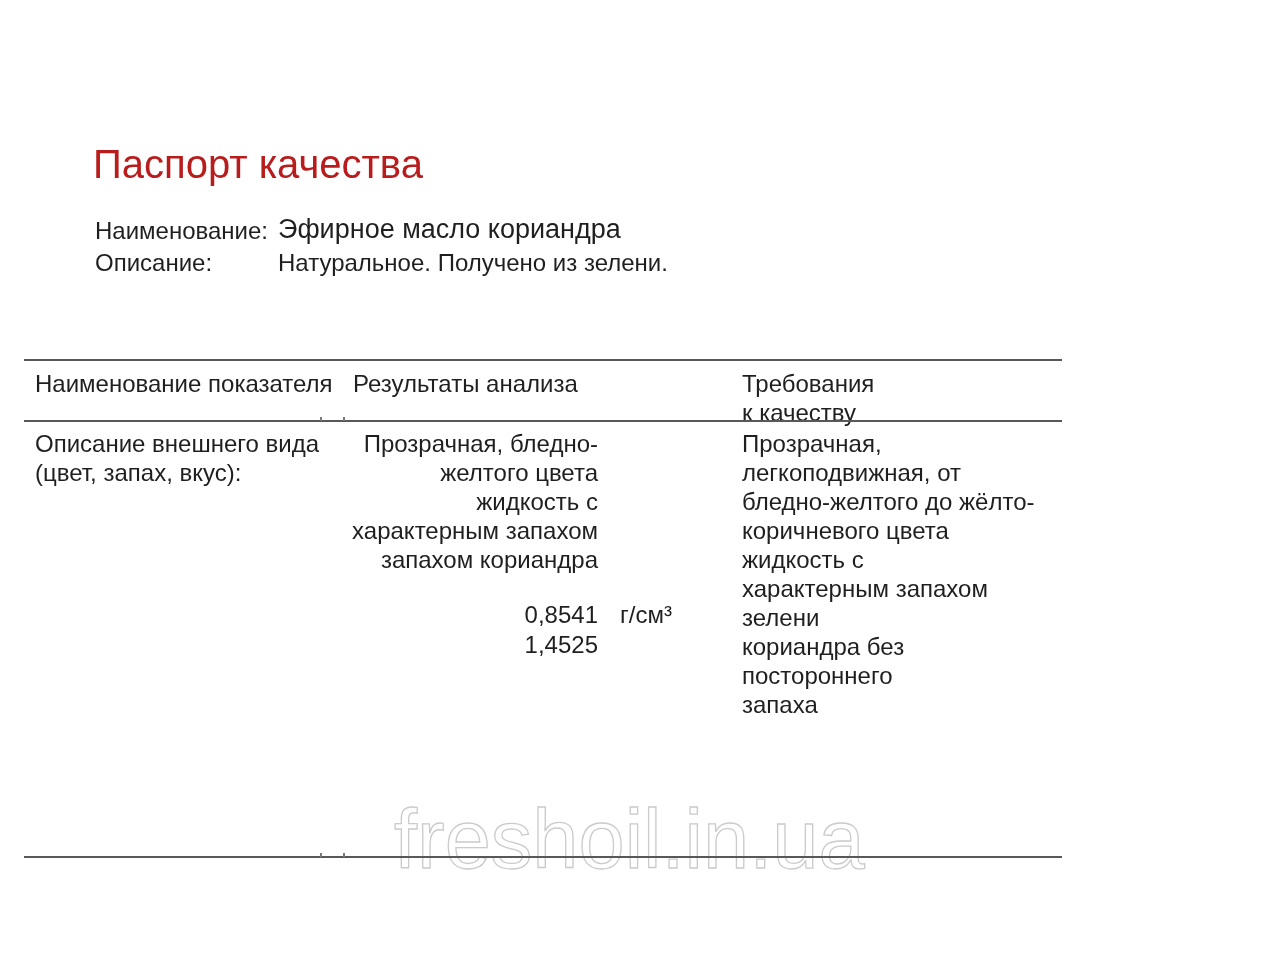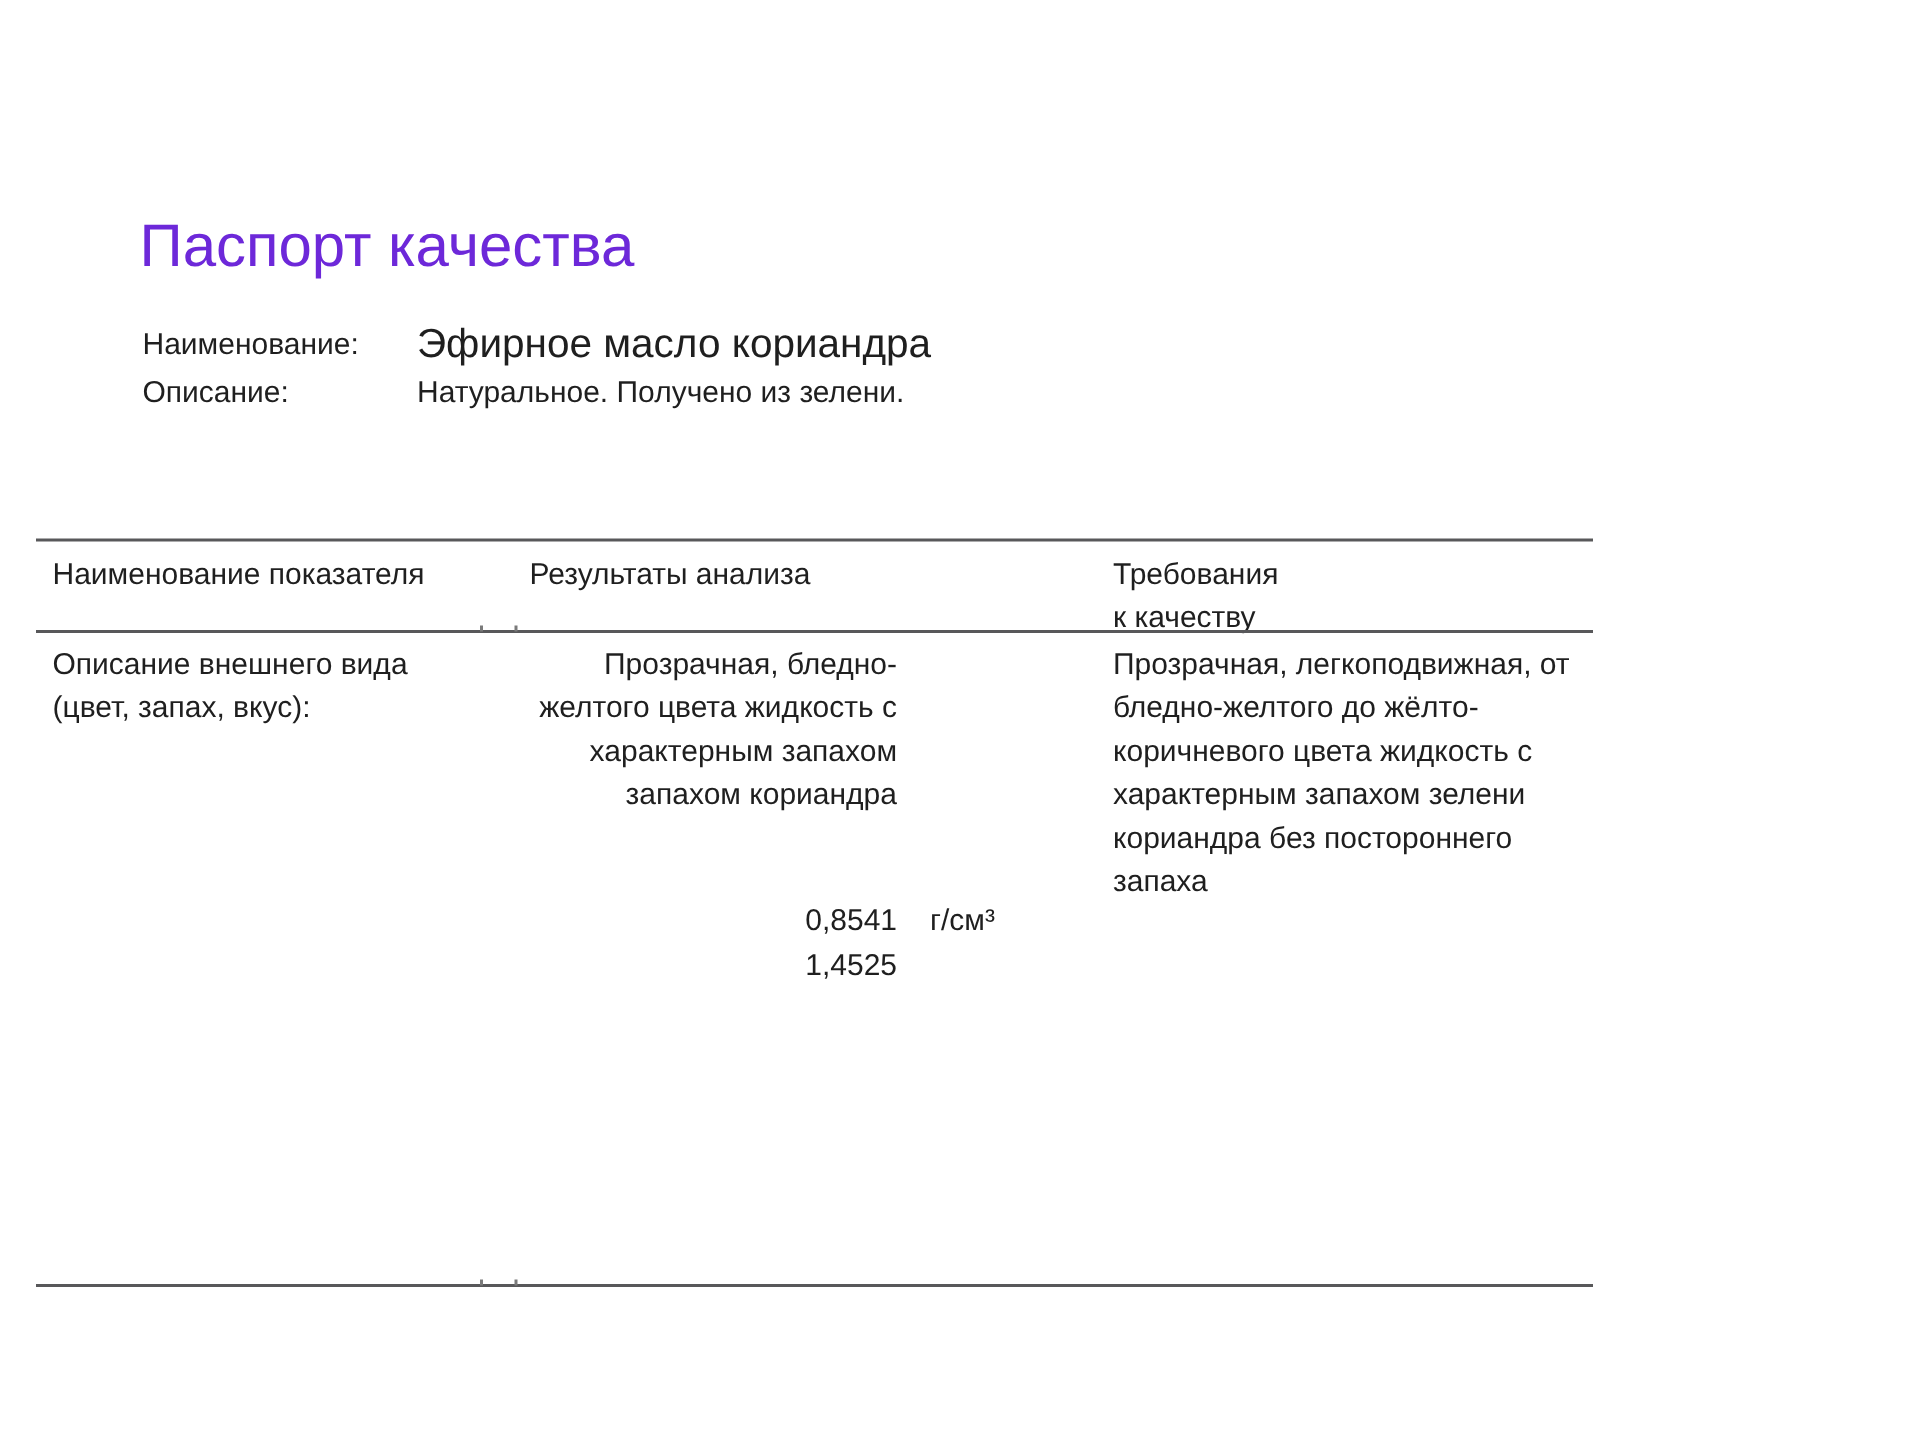--- a/index.html
+++ b/index.html
@@ -11,32 +11,32 @@
     position: relative;
     width: 1280px;
     height: 959px;
     background: #ffffff;
     overflow: hidden;
     font-family: "Liberation Sans", sans-serif;
     color: #1f1f1f;
   }
   .t {
     position: absolute;
-    font-size: 20px;
+    font-size: 24px;
     line-height: 29px;
     white-space: pre-line;
     color: #1f1f1f;
   }
   .doc-title {
     position: absolute;
     left: 93px;
     top: 142px;
     font-size: 40px;
     line-height: 44px;
-    color: #6d28d9;
+    color: #b91c1c;
   }
   .bold-name {
     font-size: 27px;
     line-height: 30px;
     font-weight: 400;
     white-space: nowrap;
   }
   .info-label { left: 95px; width: 180px; }
   .info-value { left: 278px; width: 560px; white-space: nowrap; }
 
@@ -115,18 +115,19 @@
 запаха</div>
 
   <div class="t c2" style="top:600px">0,8541</div>
   <div class="t c3" style="top:600px">г/см³</div>
   <div class="t c4" style="top:600px"></div>
 
   <div class="t c2" style="top:630px">1,4525</div>
   <div class="t c3" style="top:630px"></div>
   <div class="t c4" style="top:630px"></div>
 
+  <div class="watermark">freshoil.in.ua</div>
 
   <div class="hline" style="top:856px"></div>
   <div class="tick" style="left:320px;top:853px"></div>
   <div class="tick" style="left:343px;top:853px"></div>
 
 </div>
 
 </body></html>

